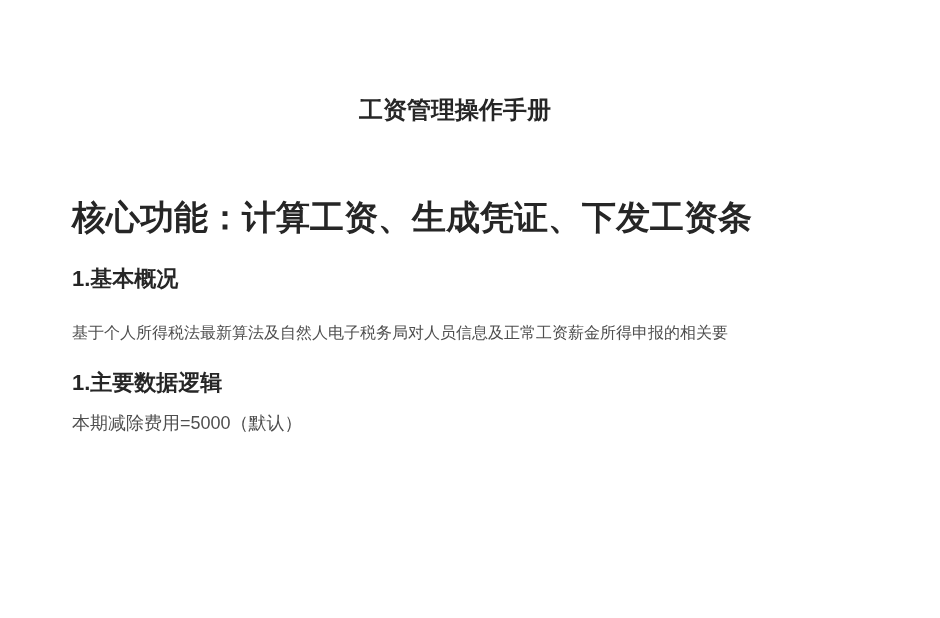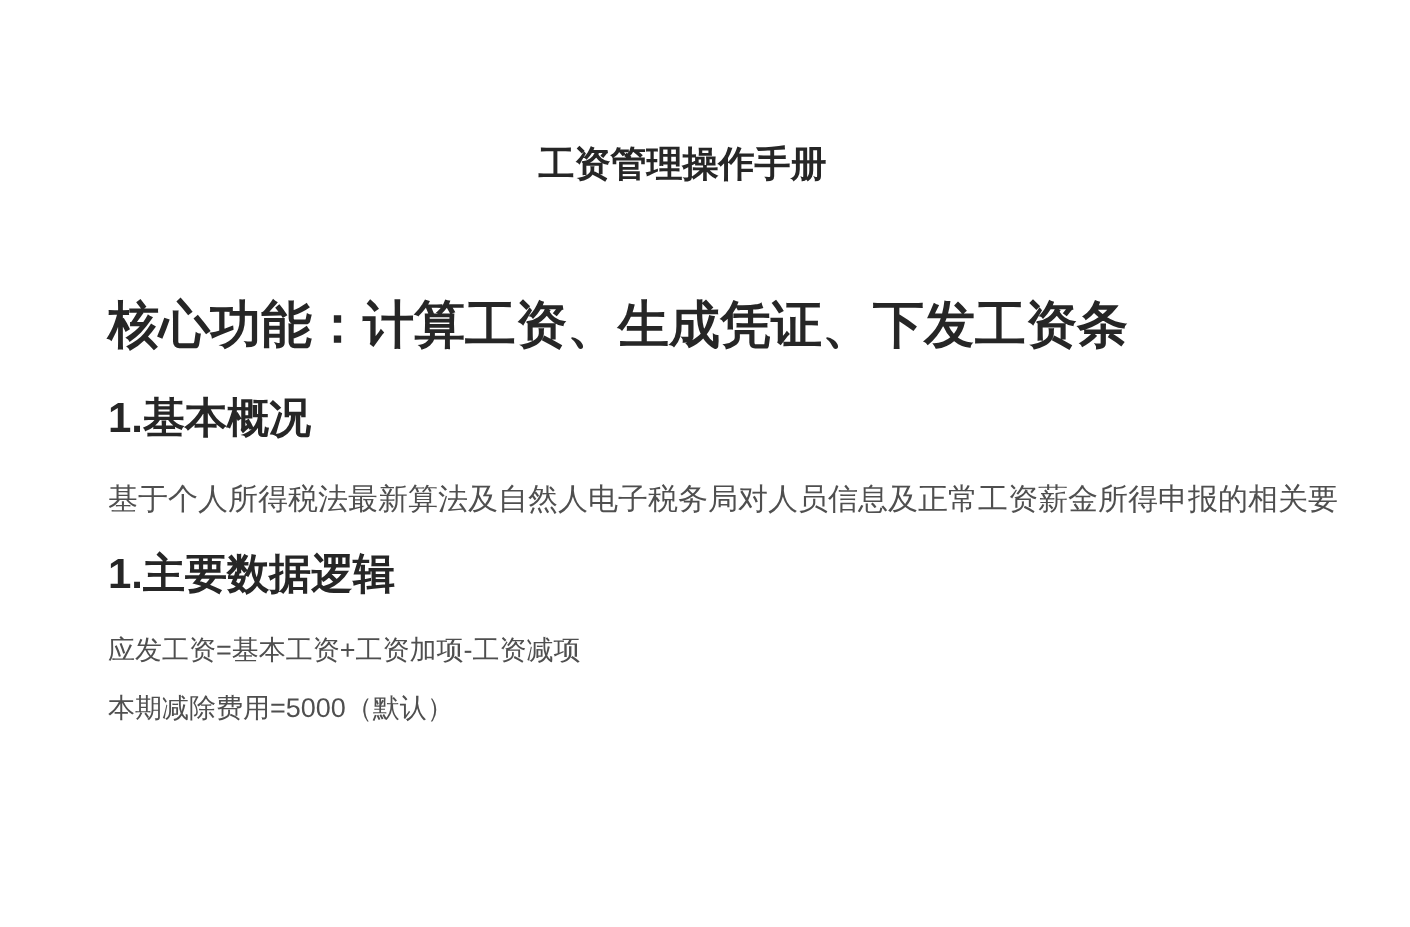--- a/index.html
+++ b/index.html
@@ -30,31 +30,31 @@
   .h2 {
     font-size: 34px;
     font-weight: 700;
     line-height: 36px;
     color: #262626;
     margin: 0;
   }
   .h2.core { margin-top: 73px; }
   .h2.sec  { margin-top: 69px; }
   .h3 {
-    font-size: 28px;
+    font-size: 22px;
     font-weight: 700;
     line-height: 32px;
     color: #262626;
     margin: 0;
   }
   .h3.first  { margin-top: 28px; }
   .h3.second { margin-top: 19px; }
   .para {
     margin: 23px 0 0 0;
-    font-size: 20px;
+    font-size: 16px;
     line-height: 30px;
     color: #4f4f4f;
   }
   .para .pline {
     display: block;
     white-space: nowrap;
   }
   .rule-line {
     font-size: 18px;
     line-height: 30px;
@@ -76,17 +76,16 @@
 
 
   <h3 class="h3 first">1.基本概况</h3>
 
   <p class="para">
     <span class="pline">基于个人所得税法最新算法及自然人电子税务局对人员信息及正常工资薪金所得申报的相关要</span>
   </p>
 
   <h3 class="h3 second">1.主要数据逻辑</h3>
 
-  <p class="rule-line formula">应发工资=基本工资+工资加项-工资减项</p>
 
   <p class="rule-line deduction">本期减除费用=5000（默认）</p>
 
 </main>
 
 </body></html>

